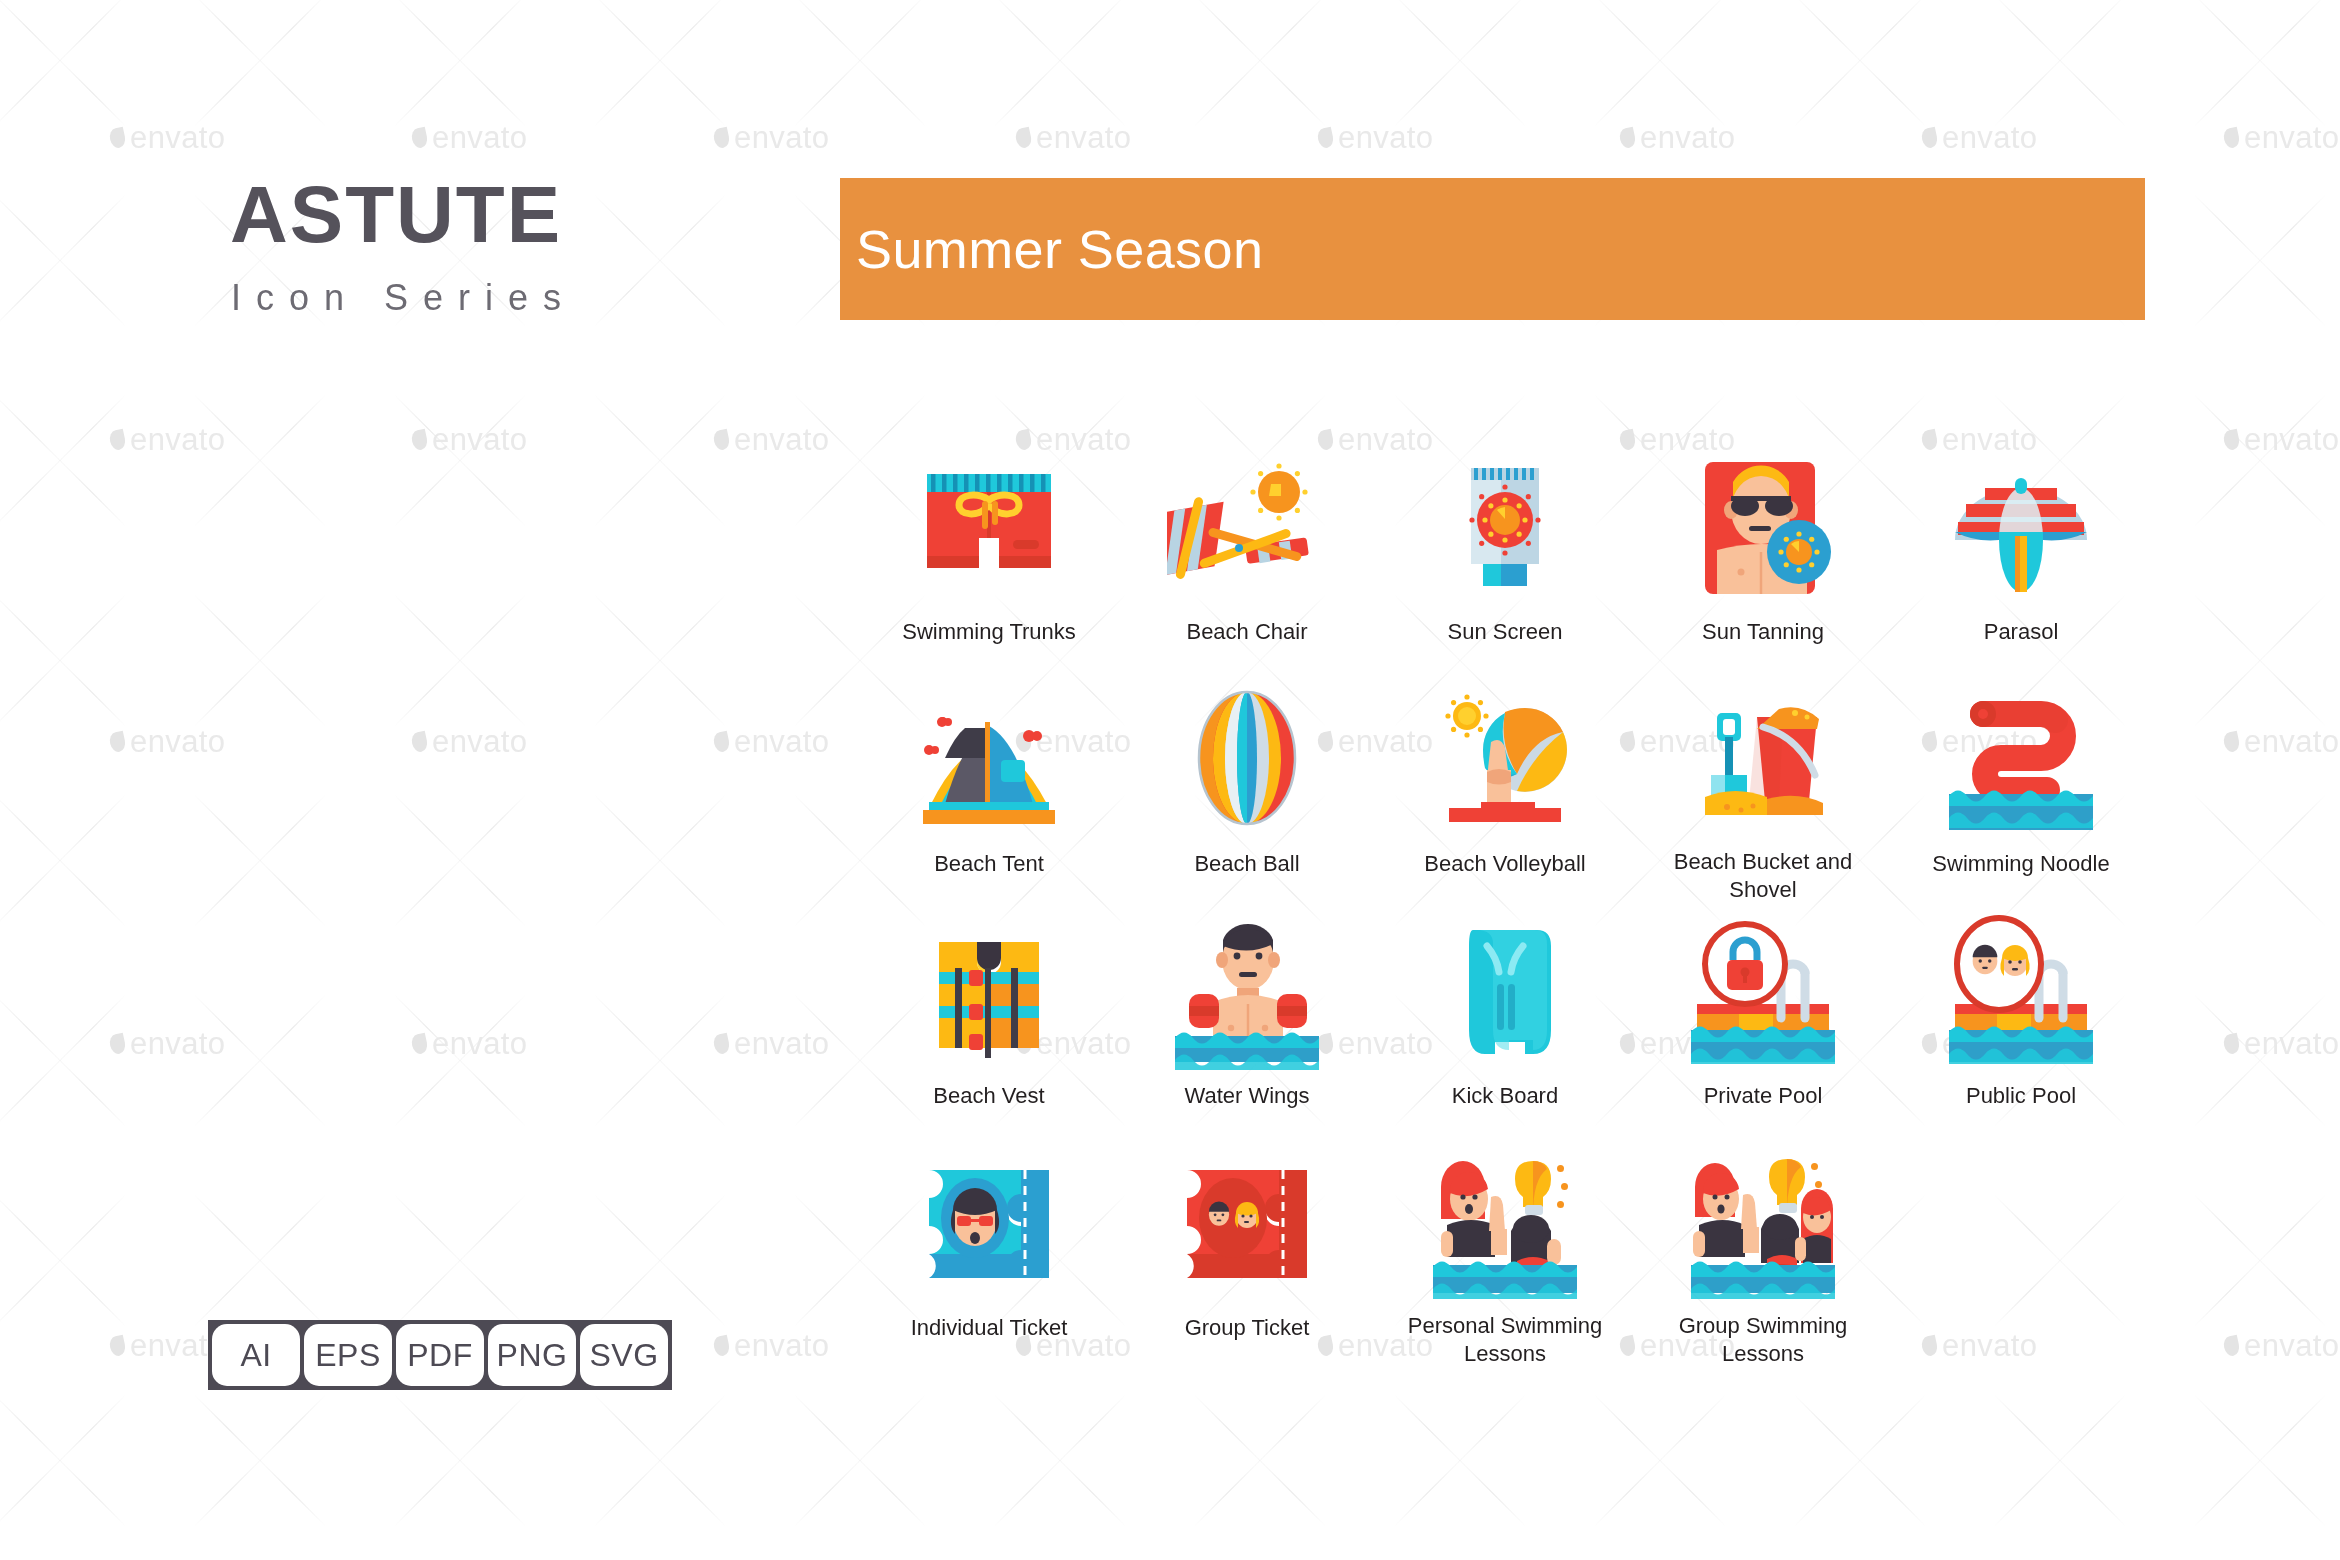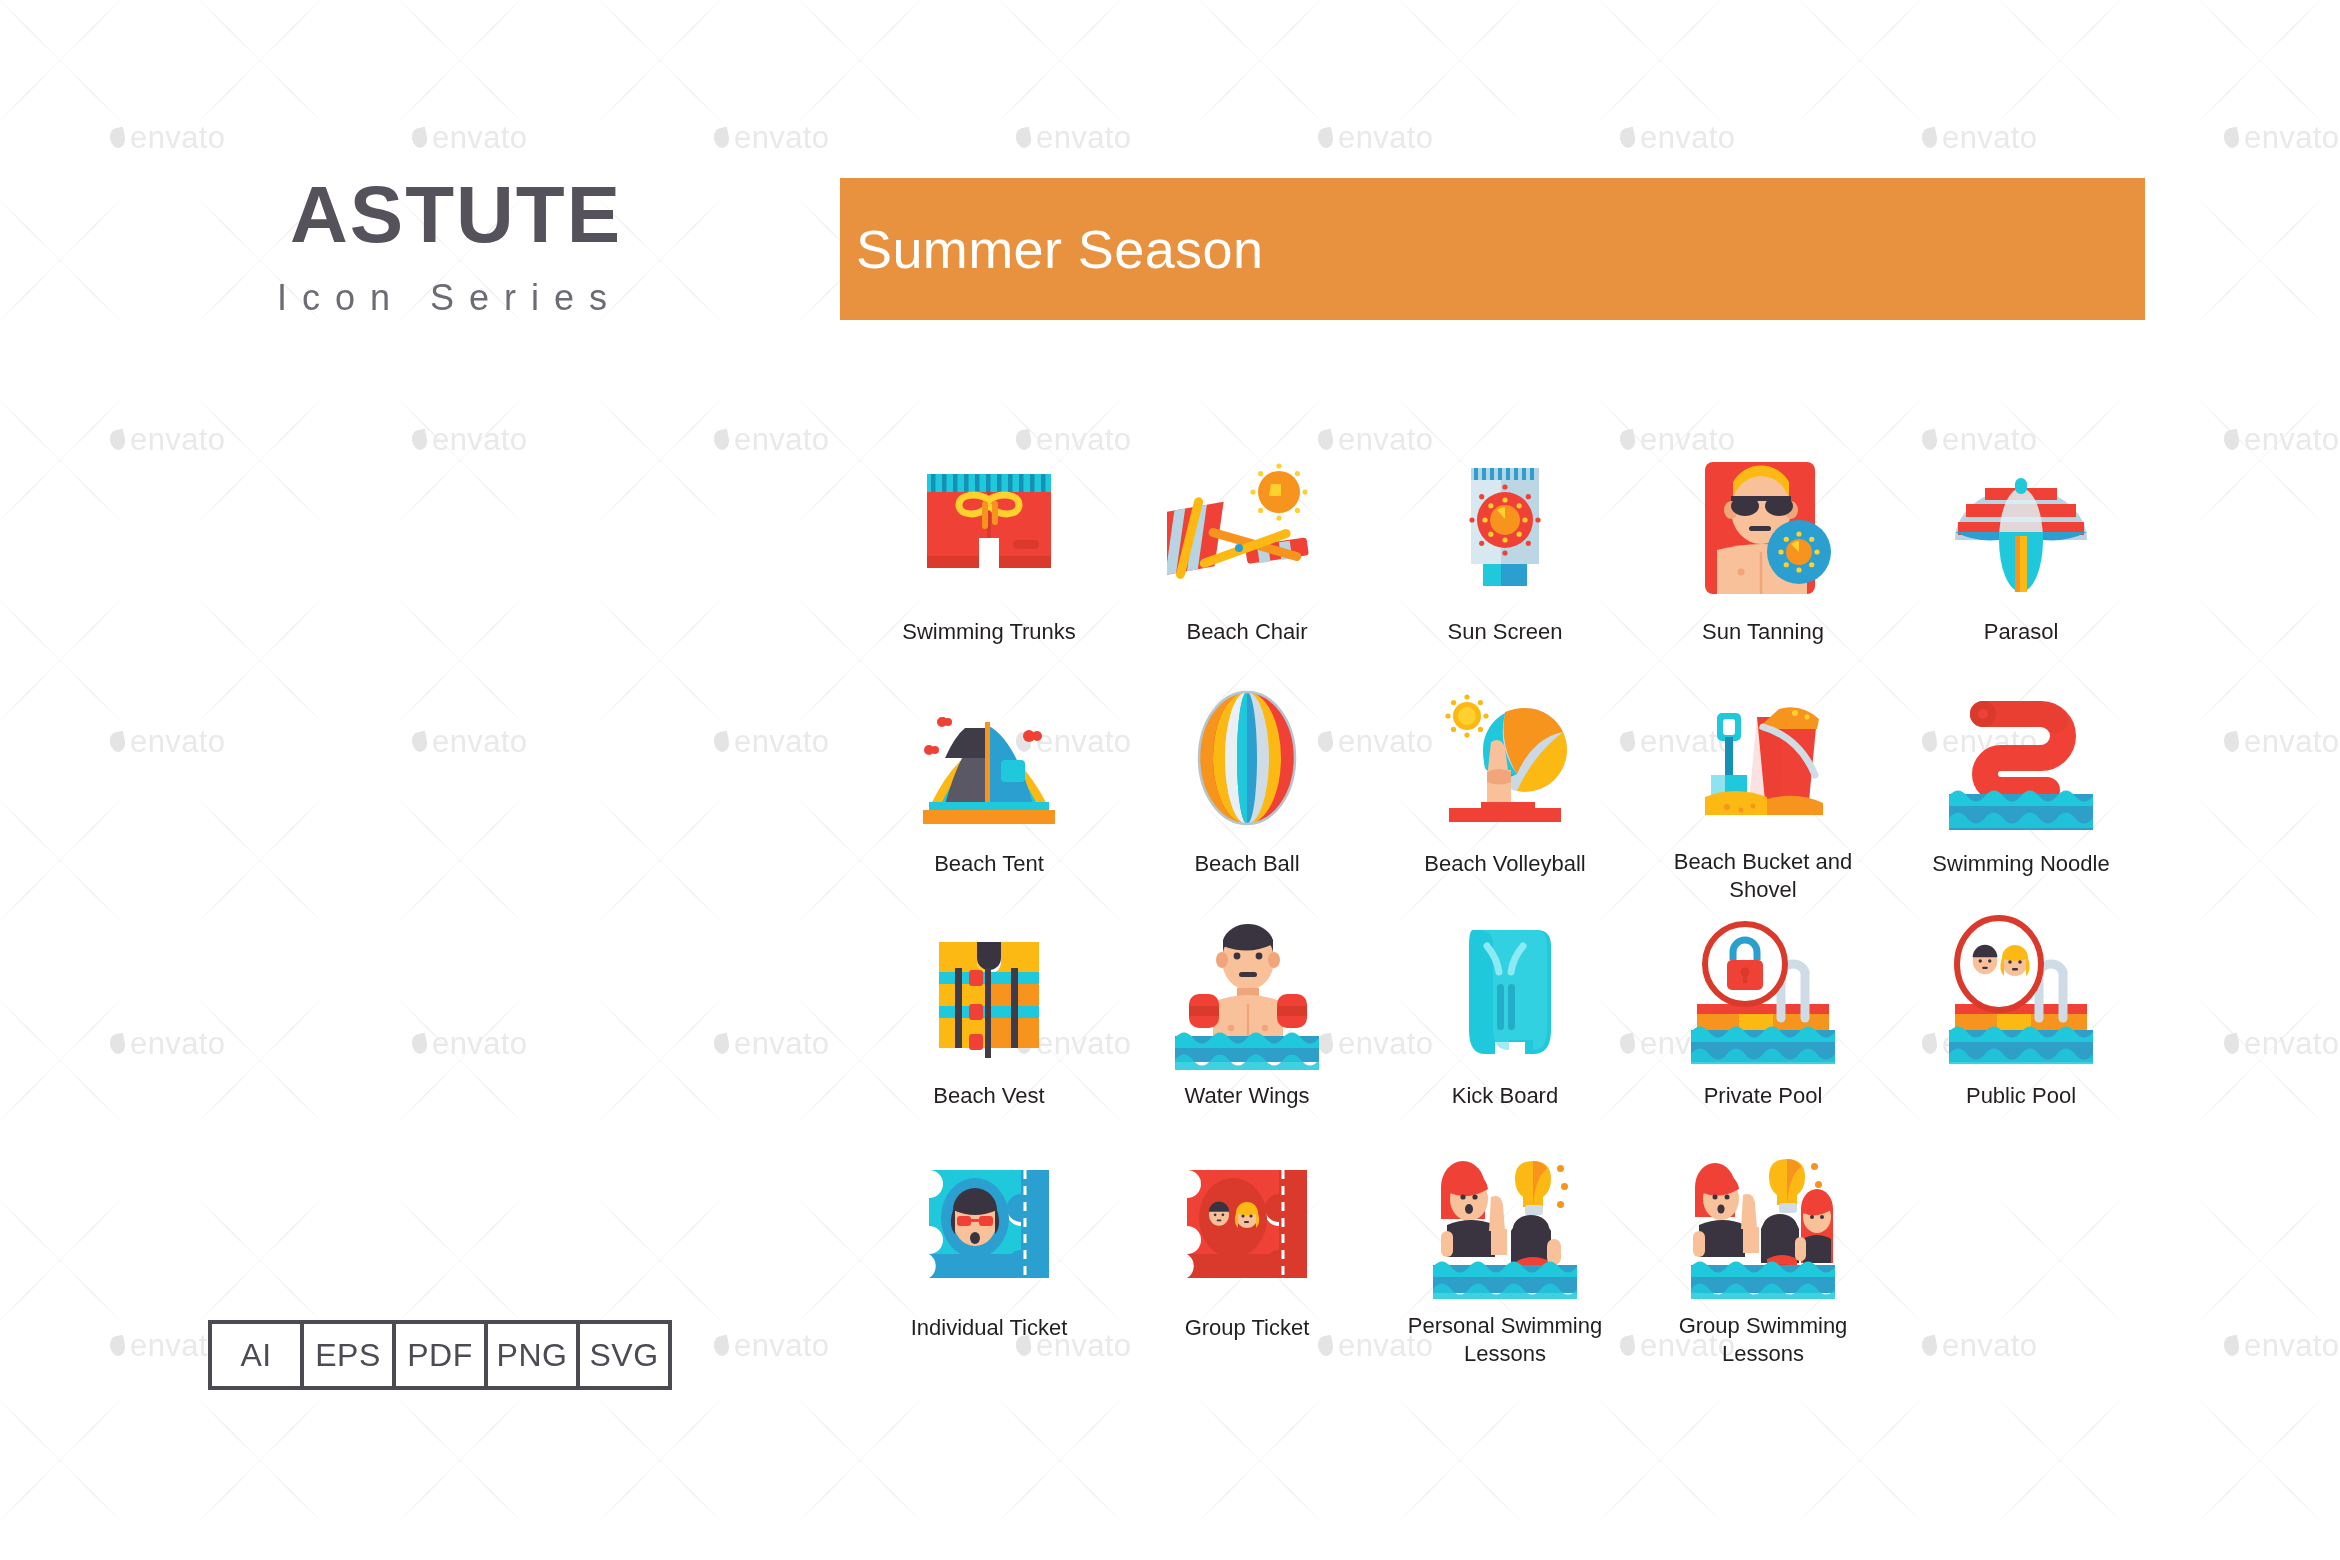--- a/index.html
+++ b/index.html
@@ -50,23 +50,23 @@
 
   
   #left-panel{
     position:absolute;
     left:0; top:0;
     width:830px; height:1560px;
     z-index:10;
   }
   #brand-block{
     position:absolute;
-    left:192px; top:175px;
+    left:181px; top:175px;
     width:430px;
-    text-align:right;
+    text-align:center;
   }
   #brand-title{
     font-family:"Liberation Sans", sans-serif;
     font-weight:bold;
     font-size:80px;
     letter-spacing:2px;
     color:#55525b;
     line-height:1;
   }
   #brand-subtitle{
@@ -87,20 +87,21 @@
     background:#4d4a54;
     gap:4px;
   }
   .fmt{
     background:#ffffff;
     color:#4d4a54;
     font-size:32px;
     width:88px; height:62px;
     display:flex; align-items:center; justify-content:center;
     letter-spacing:.5px;
+    border-radius:15px;
   }
 
   
   #banner{
     position:absolute;
     left:840px; top:178px;
     width:1305px; height:142px;
     background:#e8913f;
     z-index:10;
     display:flex; align-items:center;

